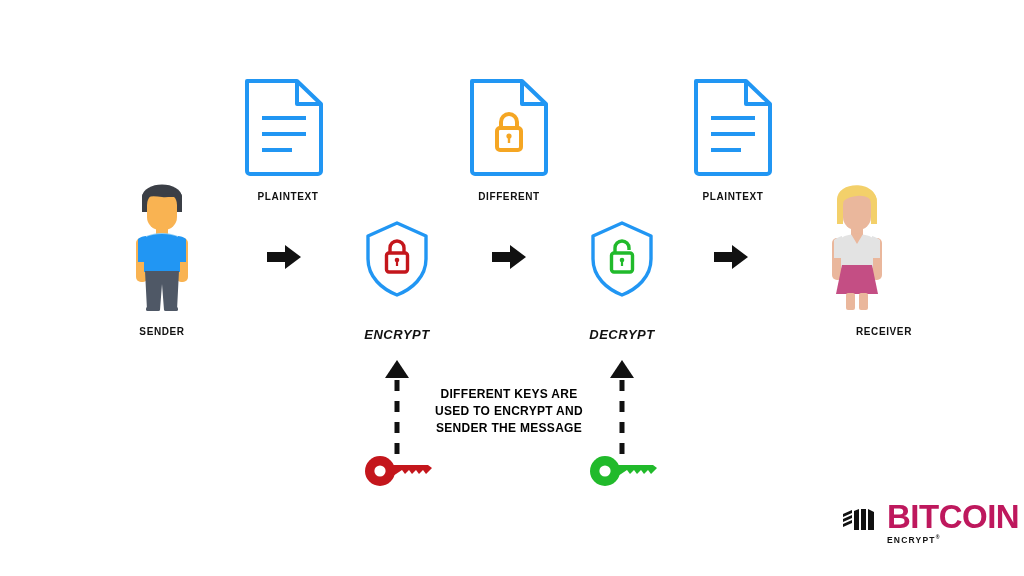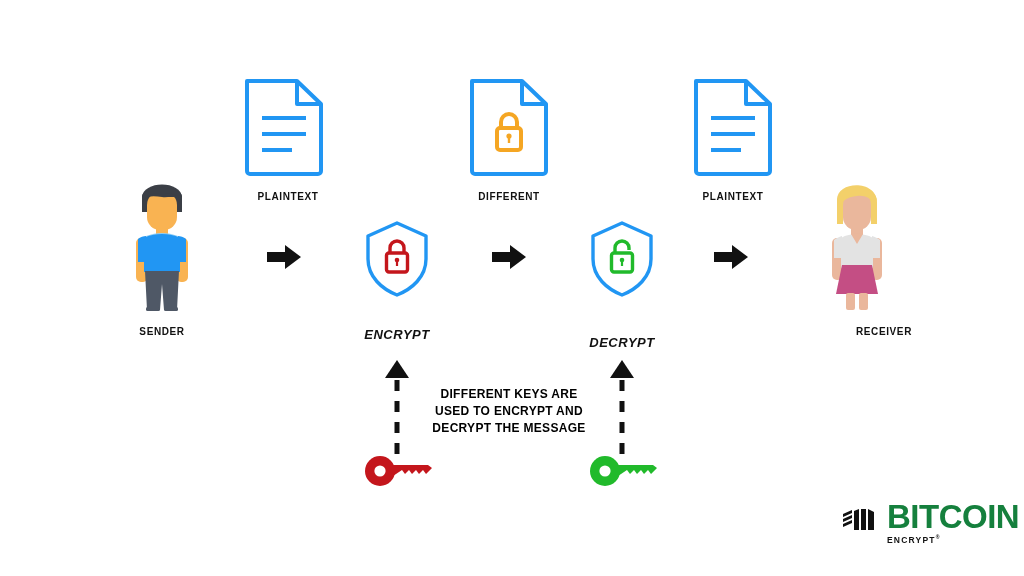--- a/index.html
+++ b/index.html
@@ -59,21 +59,21 @@
     display: flex;
     flex-direction: column;
     align-items: flex-start;
     line-height: 1;
   }
   .logo-main {
     font-family: "Liberation Sans", sans-serif;
     font-weight: bold;
     font-size: 33px;
     letter-spacing: -0.5px;
-    color: #15803d;
+    color: #be185d;
   }
   .logo-sub {
     font-family: "Liberation Sans", sans-serif;
     font-weight: bold;
     font-size: 8.5px;
     letter-spacing: 1.2px;
     color: #111111;
     margin-top: 2px;
   }
   .logo-sub sup { font-size: 5px; vertical-align: super; }
@@ -178,21 +178,21 @@
     <svg width="70" height="80" viewBox="0 0 70 80">
       <path d="M35 4 L64 17 V40 C64 58, 50 70, 35 76 C20 70, 6 58, 6 40 V17 Z" fill="#ffffff" stroke="#2196f3" stroke-width="3.4" stroke-linejoin="round"></path>
       <g>
         <path d="M28 34 V29 A7 7 0 0 1 42 29 V31" fill="none" stroke="#21ba2b" stroke-width="3.4"></path>
         <rect x="24.5" y="34" width="21" height="19" rx="2.5" fill="none" stroke="#21ba2b" stroke-width="3.4"></rect>
         <circle cx="35" cy="41" r="2.3" fill="#21ba2b"></circle>
         <rect x="33.9" y="41" width="2.2" height="6" fill="#21ba2b"></rect>
       </g>
     </svg>
   </div>
-  <div class="abs label label-sm" style="left:622px; top:327px;margin-top:8px;">DECRYPT</div>
+  <div class="abs label label-sm" style="left:622px; top:327px;">DECRYPT</div>
 
   <div class="abs" style="left:712px; top:243px; width:38px; height:28px;">
     <svg width="38" height="28" viewBox="0 0 38 28">
       <path d="M2 9 H20 V2 L36 14 L20 26 V19 H2 Z" fill="#111111"></path>
     </svg>
   </div>
 
   <div class="abs" style="left:818px; top:172px; width:78px; height:140px;">
     <svg width="78" height="140" viewBox="0 0 78 140">
 
@@ -233,21 +233,21 @@
   <div class="abs" style="left:605px; top:358px; width:34px; height:98px;">
     <svg width="34" height="98" viewBox="0 0 34 98">
       <path d="M17 2 L29 20 H5 Z" fill="#111111"></path>
       <line x1="17" y1="22" x2="17" y2="96" stroke="#111111" stroke-width="5" stroke-dasharray="11 10" stroke-linecap="butt"></line>
     </svg>
   </div>
 
   <div class="abs note" style="left:509px; top:386px;">
     <div>DIFFERENT KEYS ARE</div>
     <div>USED TO ENCRYPT AND</div>
-    <div>DECRYPT THE MESSAGE</div>
+    <div>SENDER THE MESSAGE</div>
   </div>
 
   <div class="abs" style="left:362px; top:454px; width:72px; height:34px;">
     <svg width="72" height="34" viewBox="0 0 72 34">
       <circle cx="18" cy="17" r="15" fill="#c4161c"></circle>
       <circle cx="18" cy="17" r="5.6" fill="#ffffff"></circle>
       <path d="M31 11 H66 L70 14 L64 20 L61 16 L57 20 L54 16 L50 20 L47 16 L43 20 L40 16 L31 22 Z" fill="#c4161c"></path>
     </svg>
   </div>
 

